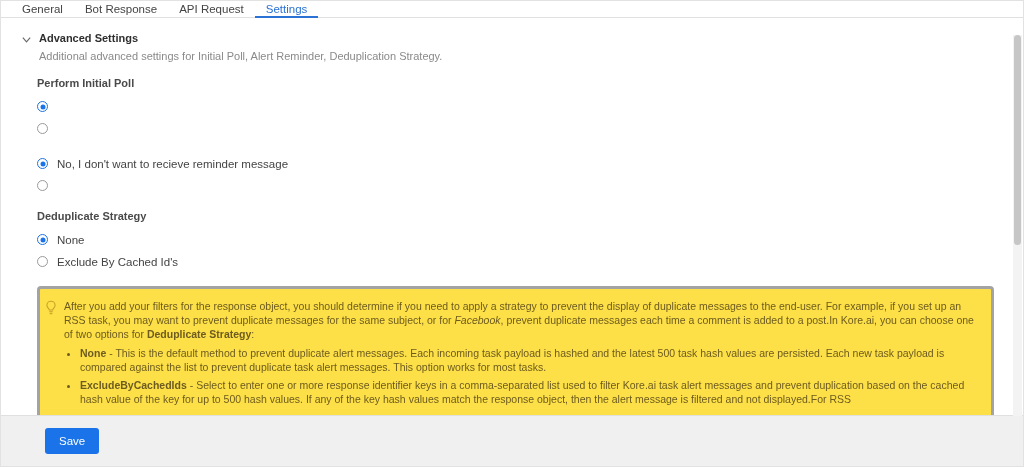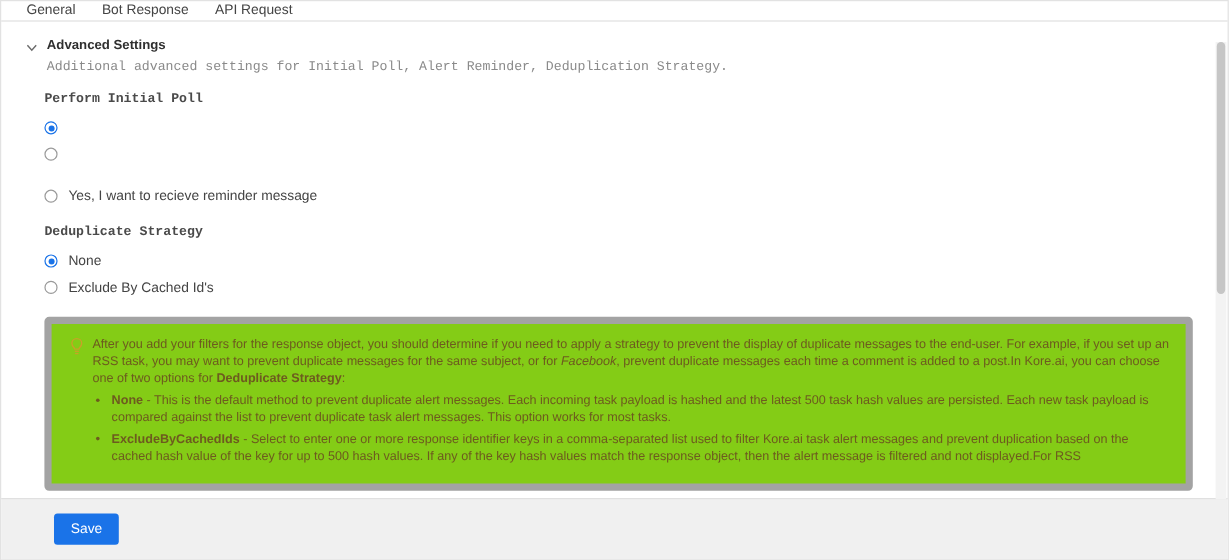--- a/index.html
+++ b/index.html
@@ -73,33 +73,31 @@
     font-size: 11px;
     font-weight: bold;
     color: #2f2f2f;
     line-height: 16px;
   }
   .section-sub {
     font-size: 11px;
     color: #8a8a8a;
     margin-top: 3px;
     line-height: 14px;
-    font-family: Liberation Mono, monospace;
   }
 
   .group {
     padding-left: 36px;
     margin-top: 14px;
   }
   .group-label {
     font-size: 11px;
     font-weight: bold;
     color: #4a4a4a;
     margin-bottom: 7px;
-    font-family: Liberation Mono, monospace;
   }
   .radio-row {
     display: flex;
     align-items: center;
     height: 21px;
     margin: 1px 0;
   }
   .radio {
     width: 11px; height: 11px;
     border-radius: 50%;
@@ -124,25 +122,25 @@
   }
   .radio-label {
     font-size: 11.5px;
     color: #444444;
     line-height: 14px;
   }
 
   
   .callout {
     margin: 14px 18px 0 36px;
-    background: #84cc16;
-    border: 6px solid #a3a3a3;
+    background: #fde047;
+    border: 3px solid #a3a3a3;
     border-radius: 4px;
     display: flex;
-    padding: 10px 12px 12px 10px;
+    padding: 10px 12px 12px 0;
     width: 957px;
   }
   .bulb {
     width: 22px;
     flex: 0 0 auto;
     text-align: center;
     padding-top: 1px;
   }
   .callout-body {
     flex: 1 1 auto;
@@ -200,20 +198,21 @@
 </style>
 </head>
 <body>
 
 <div class="app">
 
   <div class="tabbar">
     <div class="tab">General</div>
     <div class="tab">Bot Response</div>
     <div class="tab">API Request</div>
+    <div class="tab active">Settings</div>
   </div>
 
   <div class="content">
 
     <div class="section-head">
       <span class="chev">
         <svg width="11" height="11" viewBox="0 0 12 12" aria-hidden="true">
           <path d="M2 4 L6 8.5 L10 4" fill="none" stroke="#6b6b6b" stroke-width="1.3"></path>
         </svg>
       </span>
@@ -228,22 +227,25 @@
       <div class="radio-row">
         <span class="radio checked"></span>
       </div>
       <div class="radio-row">
         <span class="radio"></span>
       </div>
     </div>
 
     <div class="group">
       <div class="radio-row">
+        <span class="radio checked"></span>
+        <span class="radio-label">No, I don't want to recieve reminder message</span>
+      </div>
+      <div class="radio-row">
         <span class="radio"></span>
-        <span class="radio-label">Yes, I want to recieve reminder message</span>
       </div>
     </div>
 
     <div class="group">
       <div class="group-label">Deduplicate Strategy</div>
       <div class="radio-row">
         <span class="radio checked"></span>
         <span class="radio-label">None</span>
       </div>
       <div class="radio-row">

